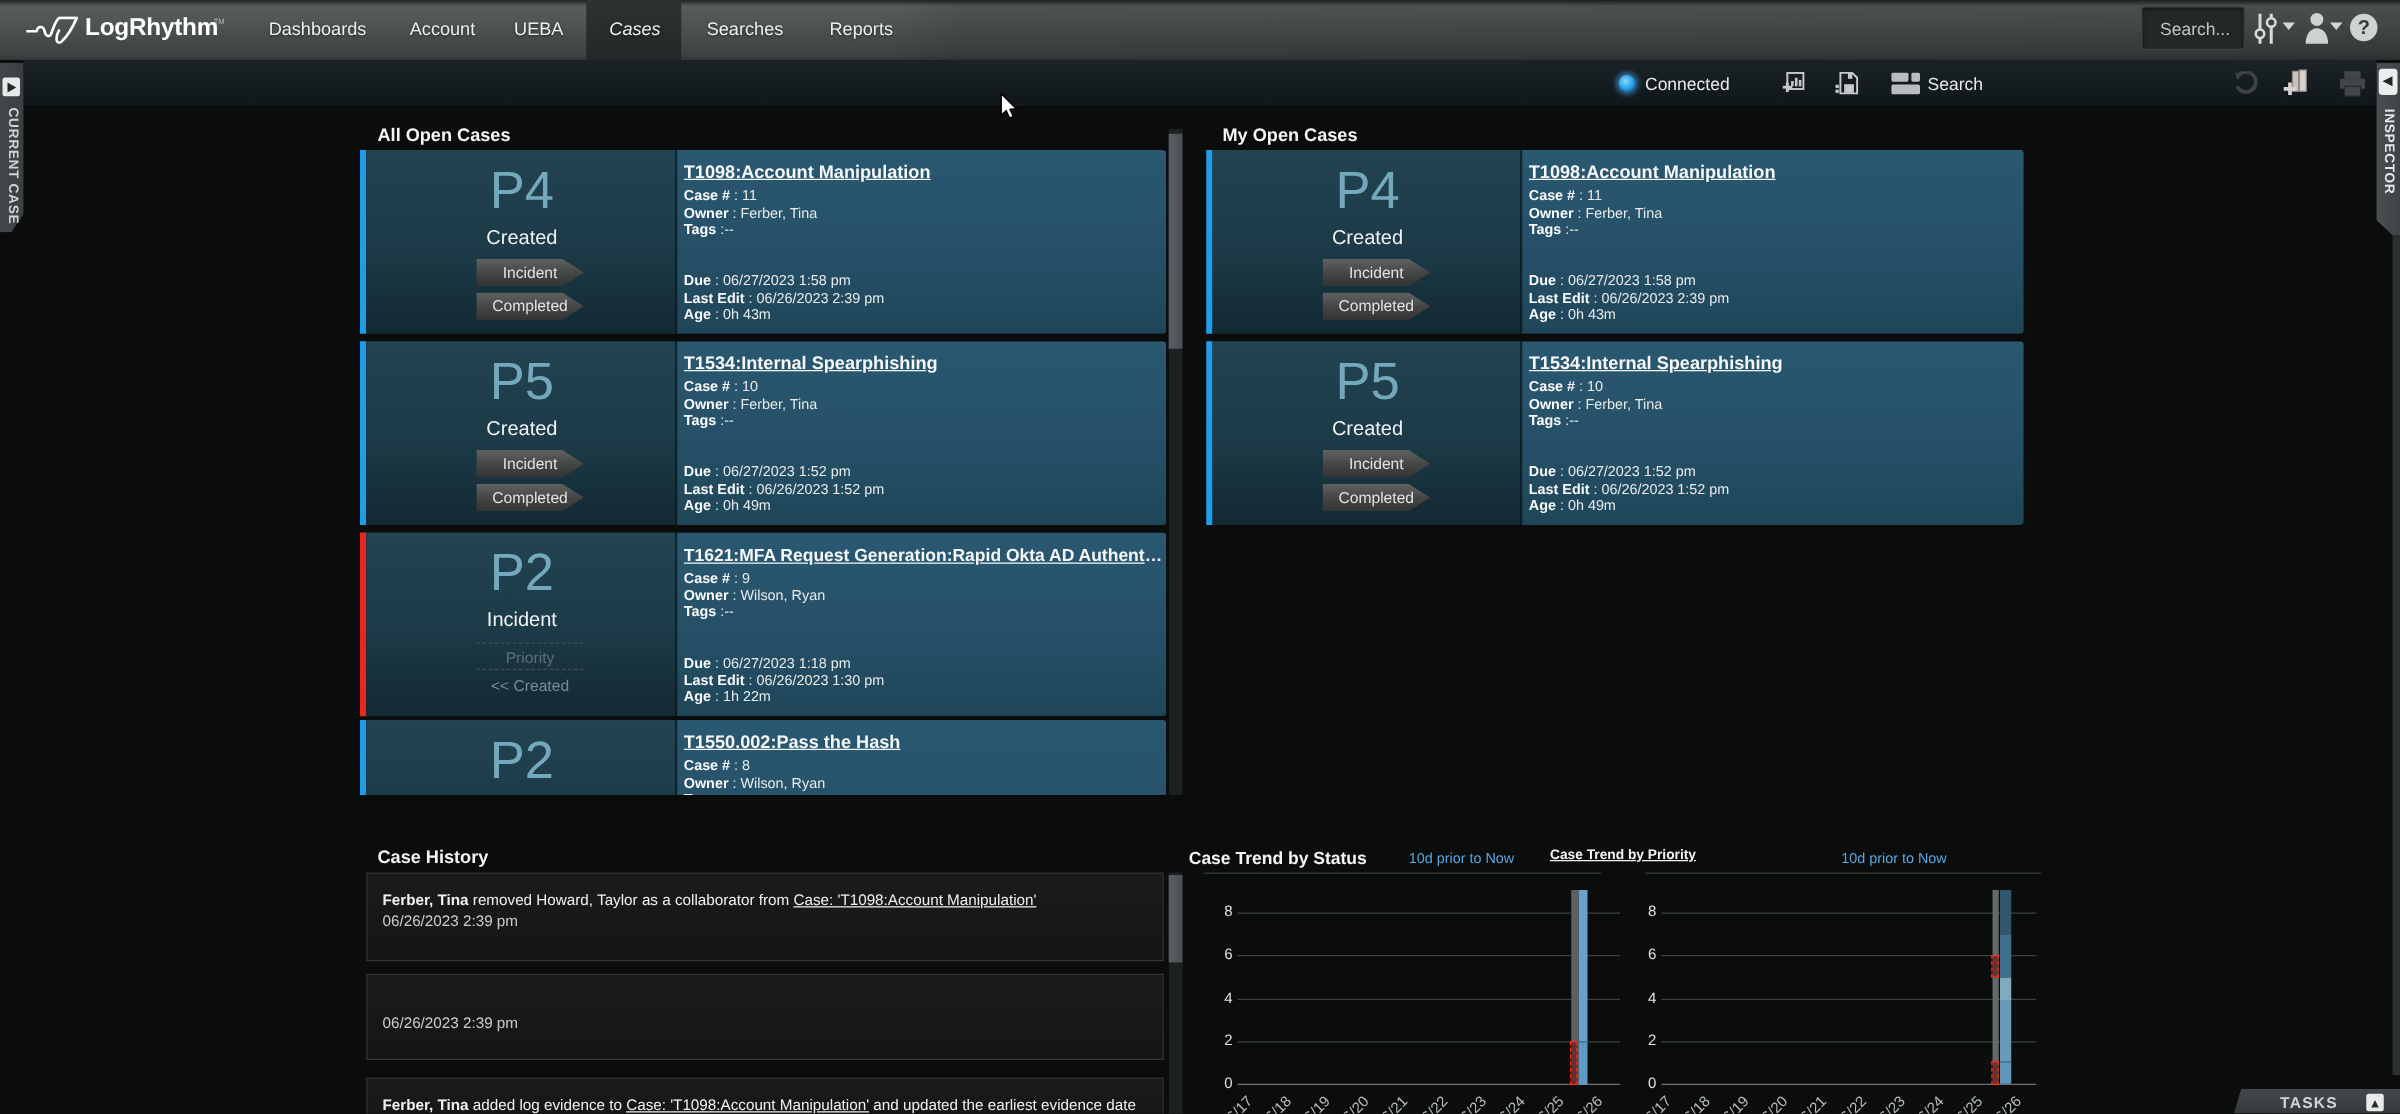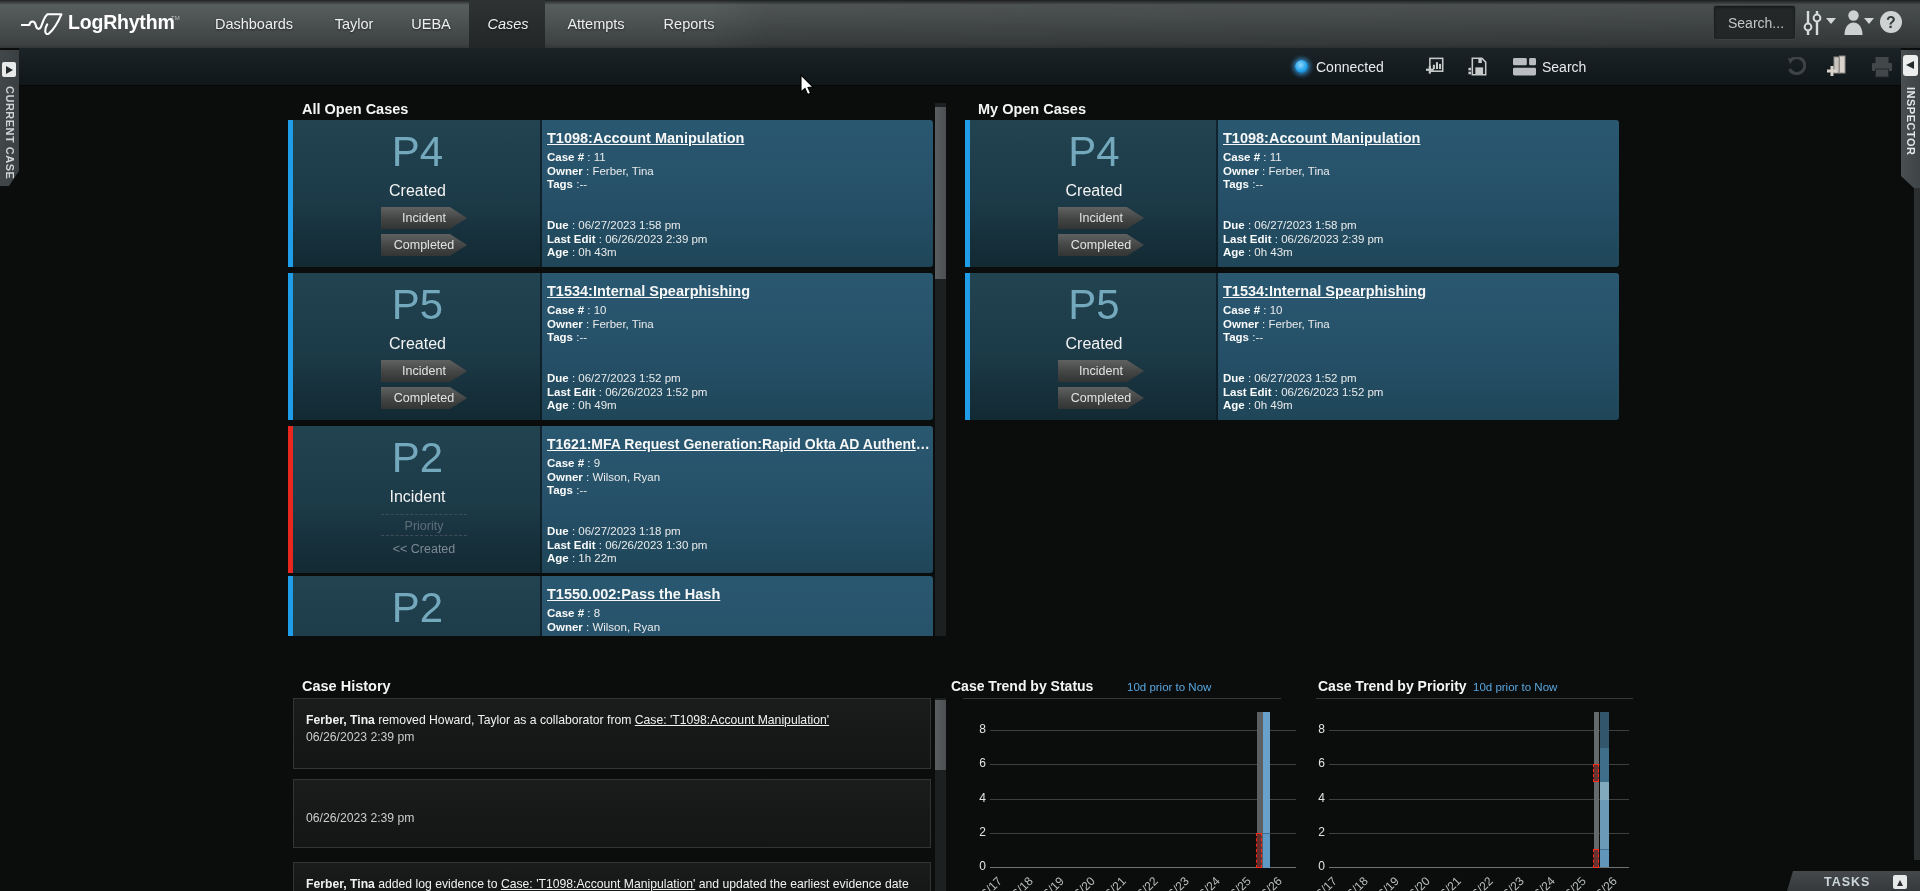--- a/index.html
+++ b/index.html
@@ -88,24 +88,24 @@
 
   <div id="navbar">
     <div id="navshade"></div>
     <div id="tab-active"></div>
     <svg class="abs" style="left:21px;top:13px" width="44" height="22" viewBox="0 0 44 22">
       <path d="M0.5 12 H8.3 C9.3 7.4,13.7 7.4,14.7 12 C15.6 16.6,18.8 17,20.2 13.4 C21.6 9.6,23.2 3.6,26.4 1.3 L40.4 1.3 C37.2 8.8,32.4 16.6,28.2 20.3 C26.2 22.1,24.2 21,24.2 18 C24.2 15.2,25.2 13,26.2 11.4" fill="none" stroke="#ffffff" stroke-width="2.1" stroke-linecap="round" stroke-linejoin="round"></path>
     </svg>
     <div id="logo-text">LogRhythm</div>
     <div id="logo-tm">TM</div>
     <div class="navitem" style="left:194px;width:120px;">Dashboards</div>
-    <div class="navitem" style="left:294px;width:120px;">Taylor</div>
+    <div class="navitem" style="left:294px;width:120px;">Account</div>
     <div class="navitem" style="left:371px;width:120px;">UEBA</div>
     <div class="navitem" style="left:448px;width:120px;font-style:italic;">Cases</div>
-    <div class="navitem" style="left:536px;width:120px;">Attempts</div>
+    <div class="navitem" style="left:536px;width:120px;">Searches</div>
     <div class="navitem" style="left:629px;width:120px;">Reports</div>
     <div id="searchbox">
         <span>Search...</span>
       </div>
 
     <svg class="abs" style="left:1803px;top:9px" width="20" height="28" viewBox="0 0 20 28">
       <line x1="5" y1="2" x2="5" y2="26" stroke="#d7dbdb" stroke-width="2.4"></line>
       <line x1="14" y1="2" x2="14" y2="26" stroke="#d7dbdb" stroke-width="2.4"></line>
       <circle cx="5" cy="18" r="3.4" fill="#3d4142" stroke="#d7dbdb" stroke-width="2"></circle>
       <circle cx="14" cy="9" r="3.4" fill="#3d4142" stroke="#d7dbdb" stroke-width="2"></circle>
@@ -176,21 +176,21 @@
   <div id="rtab"></div>
   <div id="rtab-btn"></div>
   <div id="rtab-text">INSPECTOR</div>
   <div id="rstrip"></div>
 
   <div class="sec-title" style="left:302px;top:101px;">All Open Cases</div>
   <div class="sec-title" style="left:978px;top:101px;">My Open Cases</div>
   <div class="sec-title" style="left:302px;top:678px;">Case History</div>
   <div class="sec-title" style="left:951px;top:678px;font-size:14px;">Case Trend by Status</div>
   <div class="sub-title" style="left:1127px;top:681px;">10d prior to Now</div>
-  <div class="sec-title" style="left:1318px;top:678px;font-size:14px;">Case Trend by Priority</div>
+  <div class="sec-title" style="left:1240px;top:678px;font-size:11px;text-decoration:underline;">Case Trend by Priority</div>
   <div class="sub-title" style="left:1473px;top:681px;">10d prior to Now</div>
 
   <div id="cards-left">
       <div style="position: absolute; left: 288px; top: 120px; width: 650px; height: 516px; overflow: hidden;">
         <div class="card" style="left: 0px; top: 0px;">
           <div class="pbar"></div>
           <div class="lsec" style="width:247px"></div>
           <div class="rsec" style="left:252px;width:393px"></div>
           <div class="pnum" style="left:6px;width:247px">P4</div>
           <div class="state" style="left:6px;width:247px">Created</div>

